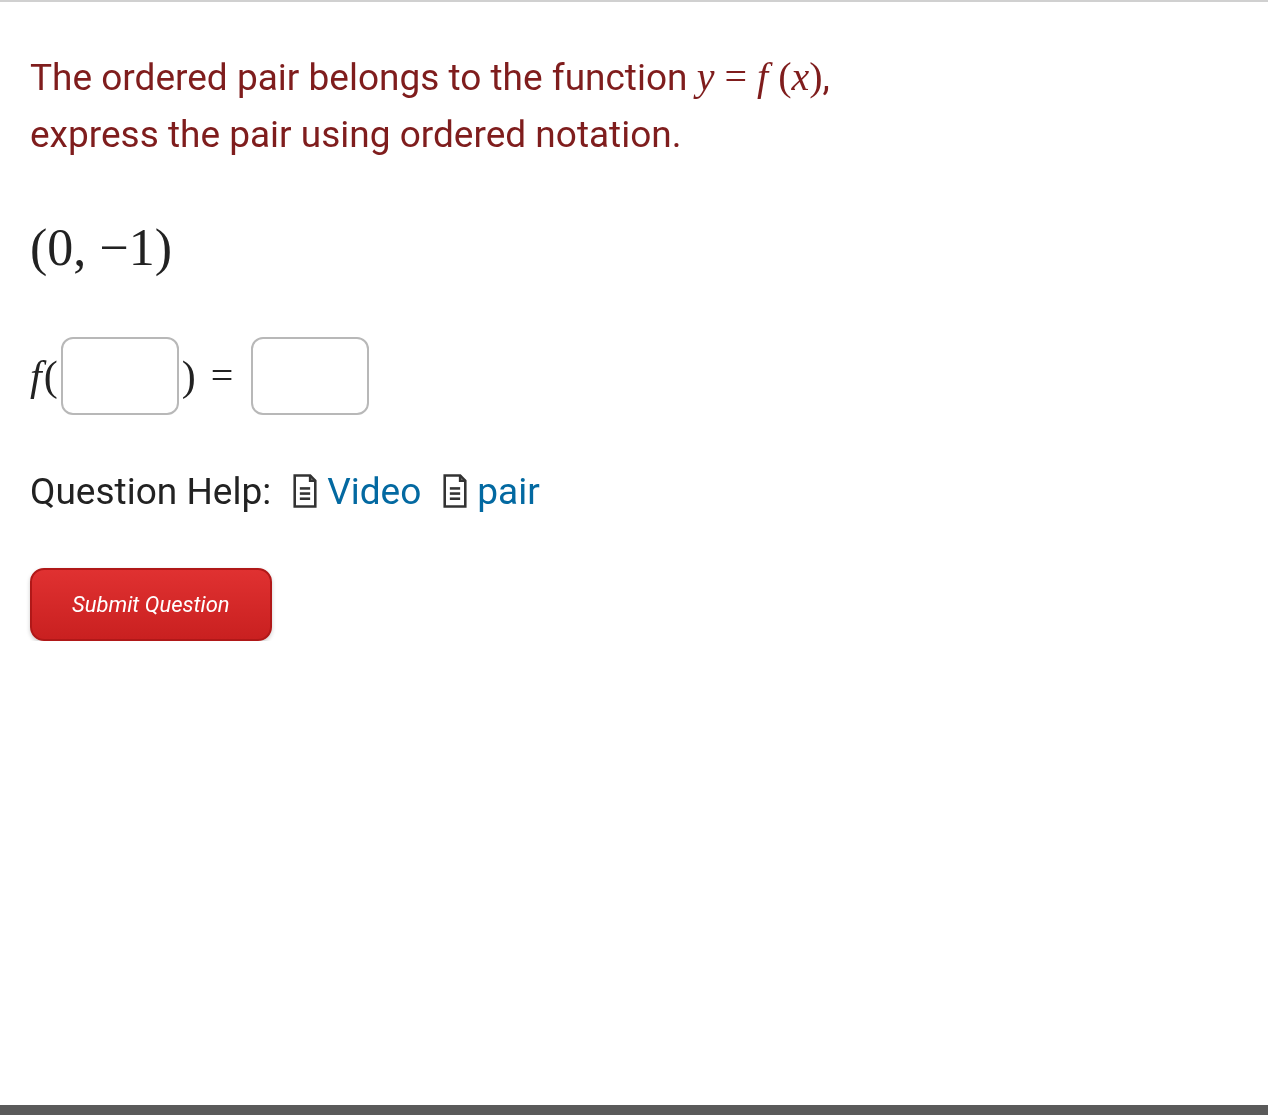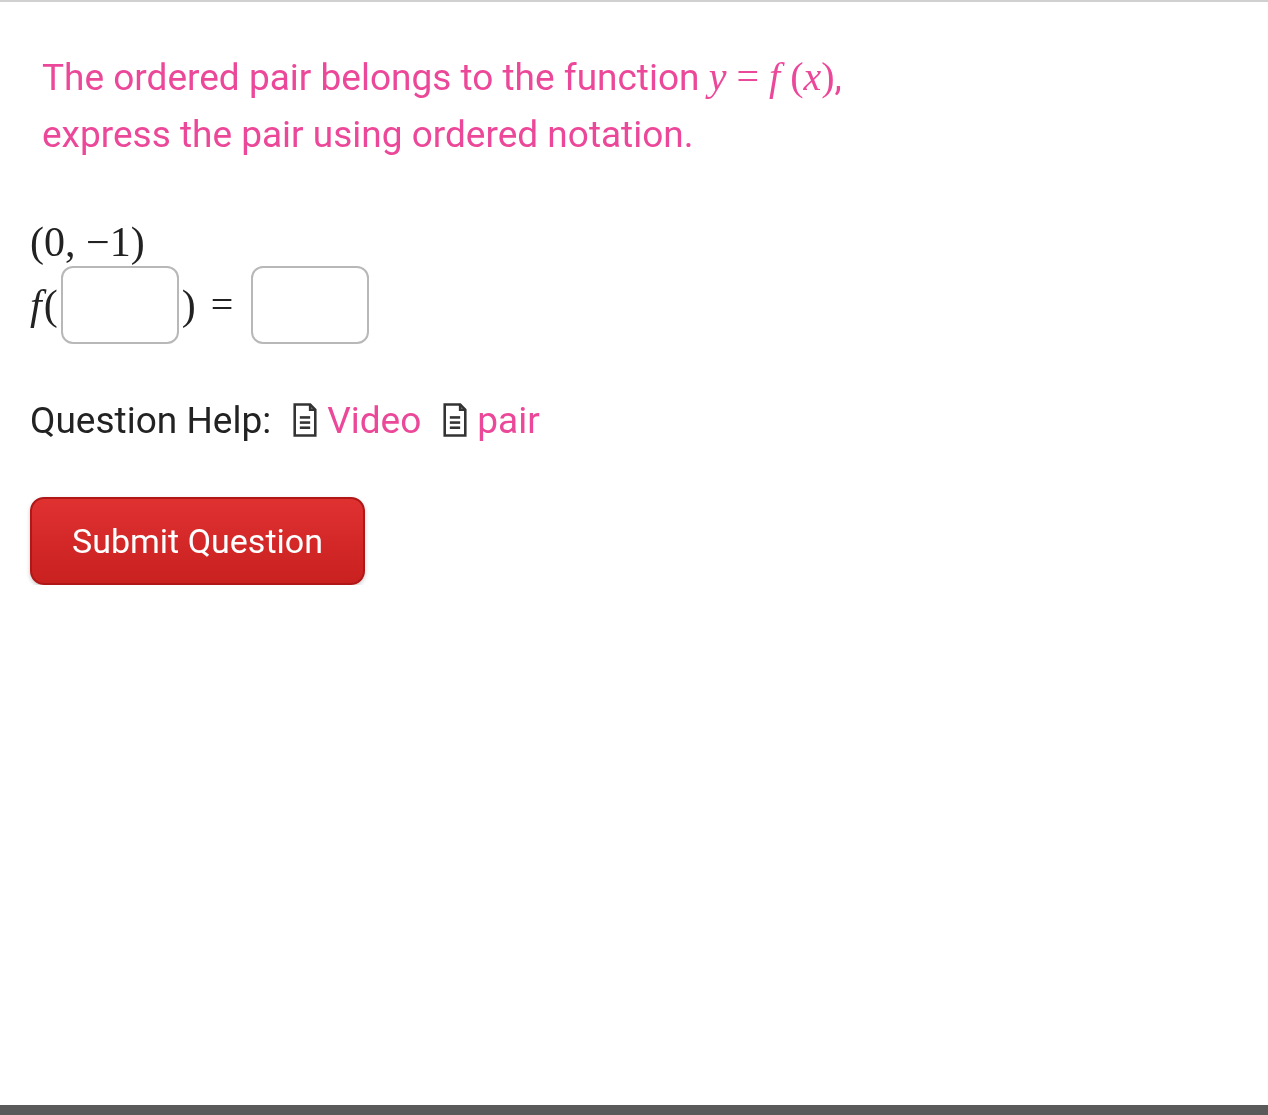--- a/index.html
+++ b/index.html
@@ -15,38 +15,38 @@
     }
     .divider {
       border-top: 2px solid #d0d0d0;
       margin-bottom: 45px;
     }
     .content {
       padding: 0 30px;
     }
     .question-text {
       font-size: 37px;
-      color: #ec4899;
+      color: #7f1d1d;
       line-height: 1.5;
       margin-bottom: 55px;
-      margin-left: 12px;
     }
     .math-italic {
       font-family: "Times New Roman", Georgia, serif;
       font-style: italic;
       font-size: 40px;
     }
     .math-regular {
       font-family: "Times New Roman", Georgia, serif;
       font-size: 40px;
     }
     .ordered-pair {
       font-family: "Times New Roman", Georgia, serif;
-      font-size: 42px;
+      font-size: 52px;
       color: #222;
+      margin-bottom: 60px;
     }
     .input-row {
       display: flex;
       align-items: center;
       margin-bottom: 55px;
       font-family: "Times New Roman", Georgia, serif;
       font-size: 42px;
       color: #222;
     }
     .f-open {
@@ -72,43 +72,44 @@
     }
     .help-row {
       font-size: 37px;
       color: #222;
       margin-bottom: 55px;
       display: flex;
       align-items: center;
       gap: 18px;
     }
     .help-link {
-      color: #ec4899;
+      color: #0369a1;
       text-decoration: none;
       cursor: pointer;
       display: inline-flex;
       align-items: center;
       gap: 6px;
     }
     .help-icon {
       display: inline-flex;
       align-items: center;
       color: #333;
     }
     .submit-btn {
       background: #d62828;
       background: linear-gradient(to bottom, #e03131, #c92020);
       color: #ffffff;
       border: 2px solid #b01818;
       border-radius: 14px;
       padding: 22px 40px;
-      font-size: 34px;
+      font-size: 22px;
       font-family: inherit;
       cursor: pointer;
       box-shadow: 0 2px 4px rgba(0,0,0,0.2);
+      font-style: italic;
     }
     .bottom-bar {
       position: fixed;
       bottom: 0;
       left: 0;
       right: 0;
       height: 10px;
       background: #5a5a5a;
       width: 1268px;
     }

